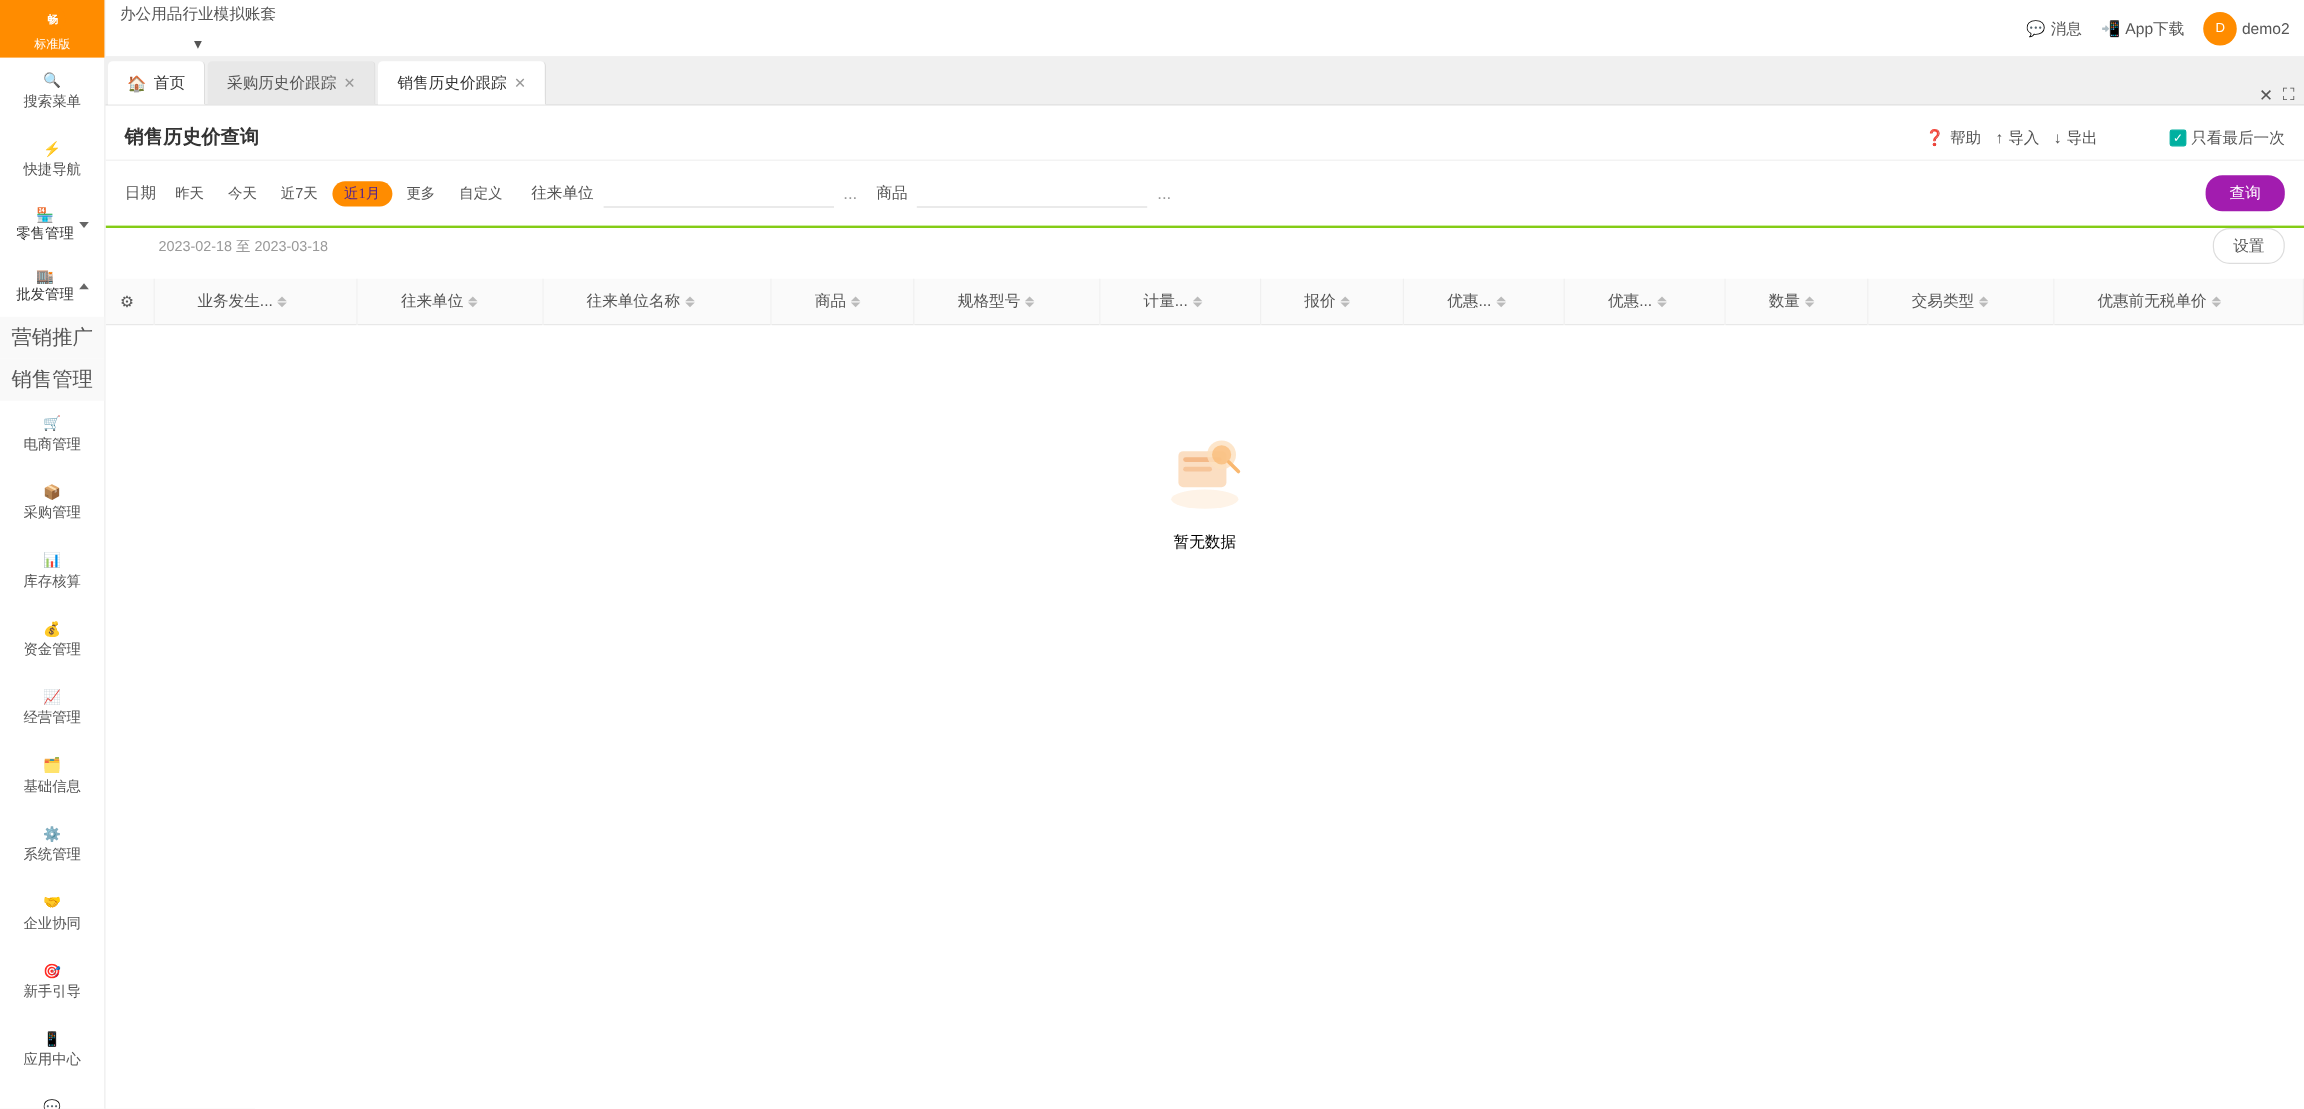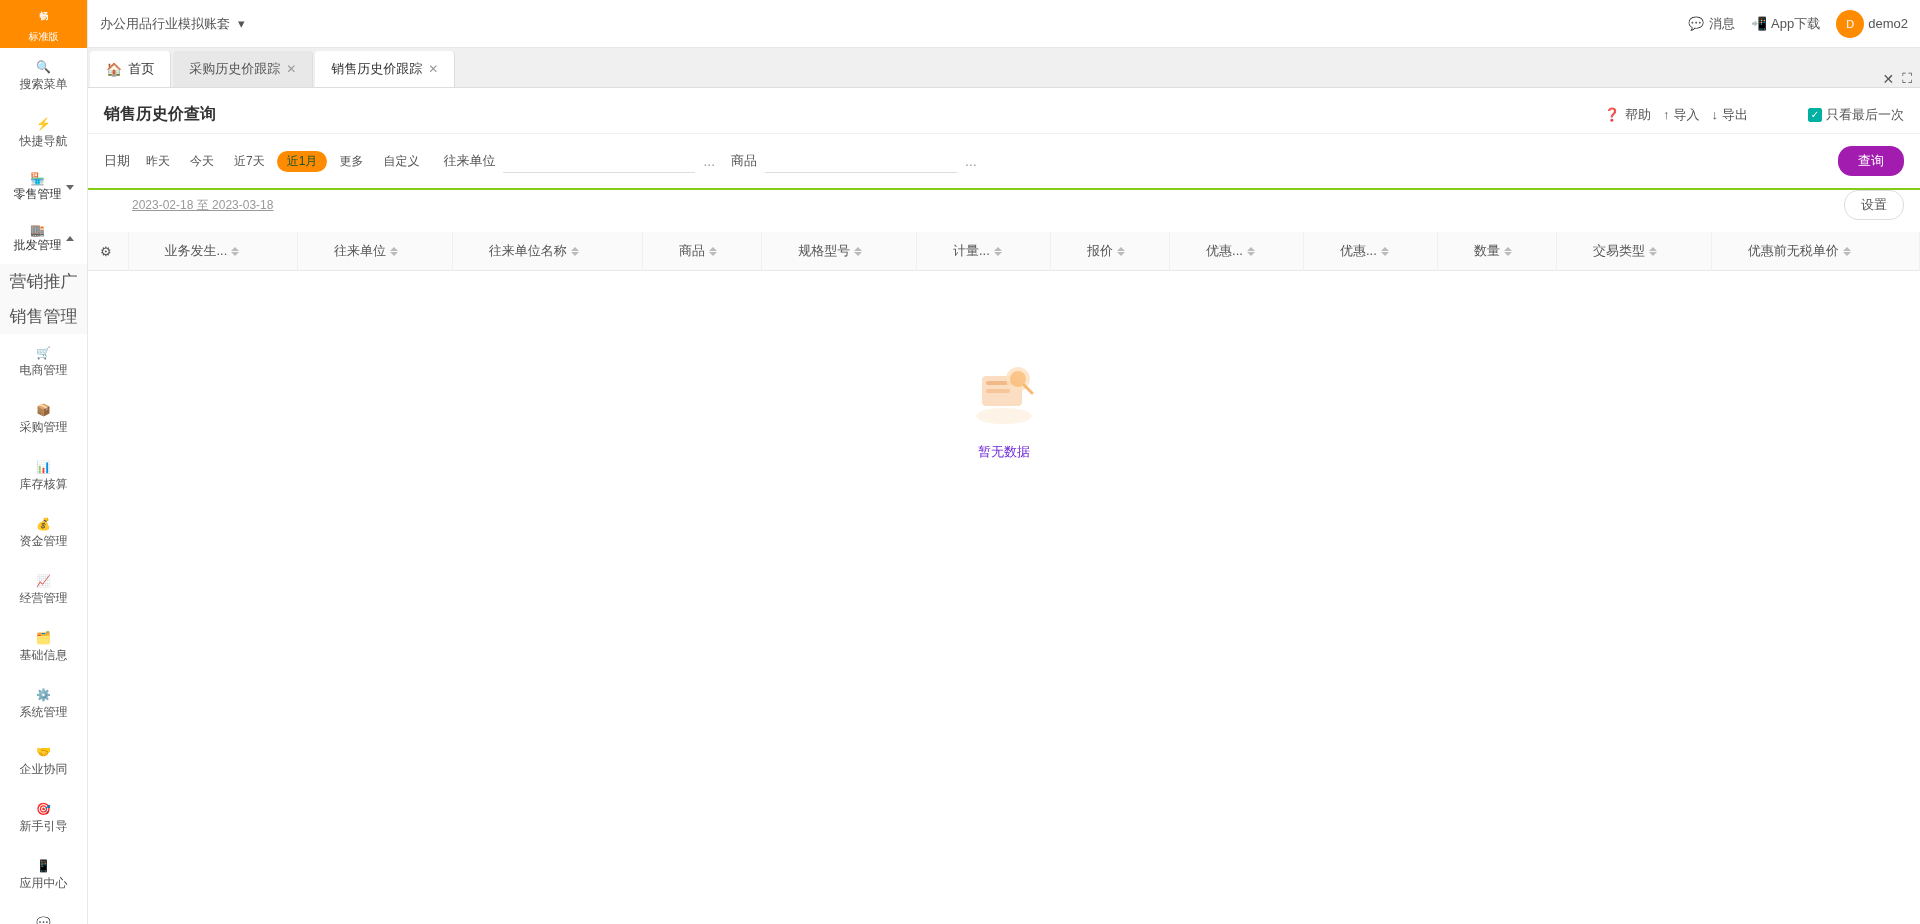--- a/index.html
+++ b/index.html
@@ -15,21 +15,21 @@
     .sidebar-section-header { display: flex; align-items: center; justify-content: center; gap: 2px; font-size: 12px; color: #333; padding: 10px 4px; cursor: pointer; }
     .sidebar-sub { padding: 6px 4px; text-align: center; font-size: 17px; color: #555; cursor: pointer; background: #f9f9f9; }
     .arrow-down { display: inline-block; width: 0; height: 0; border-left: 4px solid transparent; border-right: 4px solid transparent; border-top: 5px solid #666; margin-left: 2px; vertical-align: middle; }
     .arrow-up { display: inline-block; width: 0; height: 0; border-left: 4px solid transparent; border-right: 4px solid transparent; border-bottom: 5px solid #666; margin-left: 2px; vertical-align: middle; }
 
     
     .main { flex: 1; display: flex; flex-direction: column; height: 924px; }
 
     
     .topbar { height: 48px; background: #fff; border-bottom: 1px solid #e8e8e8; display: flex; align-items: center; padding: 0 12px; justify-content: space-between; }
-    .topbar-left { display: flex; align-items: center; gap: 8px; }
+    .topbar-left { display: flex; align-items: center; gap: 8px; flex-direction: column; }
     .topbar-title { font-size: 13px; color: #555; }
     .topbar-dropdown { font-size: 13px; color: #555; cursor: pointer; }
     .topbar-right { display: flex; align-items: center; gap: 16px; }
     .topbar-action { display: flex; align-items: center; gap: 4px; font-size: 13px; color: #555; cursor: pointer; }
     .avatar { width: 28px; height: 28px; border-radius: 50%; background: #ff8c00; display: flex; align-items: center; justify-content: center; color: #fff; font-size: 11px; }
 
     
     .tabbar { height: 40px; background: #f0f0f0; display: flex; align-items: flex-end; padding: 0 0 0 0; border-bottom: 1px solid #ddd; }
     .tab { height: 36px; padding: 0 16px; display: flex; align-items: center; gap: 6px; font-size: 13px; cursor: pointer; border-right: 1px solid #ddd; background: #e8e8e8; color: #555; border-radius: 4px 4px 0 0; margin-left: 2px; }
     .tab.home { background: #fff; color: #333; }
@@ -49,21 +49,21 @@
     .checkbox-label { display: flex; align-items: center; gap: 4px; font-size: 13px; color: #555; cursor: pointer; padding-left: 48px; }
     .checkbox-checked { width: 14px; height: 14px; background: #00b0a0; border: 1px solid #00b0a0; border-radius: 2px; display: flex; align-items: center; justify-content: center; }
     .checkbox-checked::after { content: '✓'; color: #fff; font-size: 10px; }
 
     
     .filter-bar { padding: 12px 16px; display: flex; align-items: center; gap: 16px; border-bottom: 2px solid #84cc16; flex-wrap: wrap; }
     .filter-group { display: flex; align-items: center; gap: 8px; }
     .filter-label { font-size: 13px; color: #555; white-space: nowrap; }
     .filter-date-options { display: flex; align-items: center; gap: 4px; }
     .date-option { padding: 2px 8px; font-size: 12px; cursor: pointer; color: #555; border-radius: 3px; }
-    .date-option.active { background: #ff8c00; color: #14532d; border-radius: 12px; padding: 2px 10px; }
+    .date-option.active { background: #ff8c00; color: #4c1d95; border-radius: 12px; padding: 2px 10px; font-family: Liberation Serif, serif; }
     .date-range { font-size: 12px; color: #999; }
     .filter-input { border: none; border-bottom: 1px solid #ddd; padding: 4px 8px; font-size: 13px; color: #333; outline: none; min-width: 200px; background: transparent; }
     .filter-dots { color: #999; font-size: 14px; cursor: pointer; }
     .query-btn { background: #a21caf; color: #fff; border: none; padding: 6px 20px; font-size: 13px; border-radius: 14px; cursor: pointer; }
     .settings-btn { background: #fff; color: #555; border: 1px solid #ddd; padding: 5px 16px; font-size: 13px; border-radius: 14px; cursor: pointer; font-family: Liberation Serif, serif; }
 
     
     .table-container { flex: 1; overflow: auto; padding: 0 0; }
     .data-table { width: 100%; border-collapse: collapse; font-size: 13px; }
     .data-table thead tr { background: #fafafa; border-bottom: 1px solid #e8e8e8; }
@@ -71,21 +71,21 @@
     .th-content { display: flex; align-items: center; gap: 4px; margin-left: 24px; }
     .sort-icons { display: flex; flex-direction: column; gap: 1px; }
     .sort-up, .sort-down { width: 0; height: 0; border-left: 4px solid transparent; border-right: 4px solid transparent; }
     .sort-up { border-bottom: 4px solid #bbb; }
     .sort-down { border-top: 4px solid #bbb; }
     .settings-col { width: 40px; text-align: center; }
 
     
     .empty-state { display: flex; flex-direction: column; align-items: center; justify-content: center; padding: 80px 0; }
     .empty-icon { width: 80px; height: 80px; position: relative; margin-bottom: 12px; }
-    .empty-text { color: #6d28d9; font-size: 13px; }
+    .empty-text { color: #000000; font-size: 13px; }
 
     
     .filter-row2 { display: flex; align-items: center; gap: 16px; padding: 0 16px 12px; }
   </style>
 </head>
 <body>
 
 <div class="sidebar">
   <div class="sidebar-logo">
     <svg class="logo-icon" viewBox="0 0 32 32">
@@ -266,21 +266,21 @@
         <input class="filter-input" type="text" style="min-width: 180px;">
         <span class="filter-dots">...</span>
       </div>
 
       <div style="margin-left:auto; display:flex; gap:8px; align-items:center;">
         <button class="query-btn">查询</button>
       </div>
     </div>
 
     <div class="filter-row2">
-      <span class="date-range" style="margin-left:28px;text-decoration:underline;">2023-02-18 至 2023-03-18</span>
+      <span class="date-range" style="margin-left:28px;">2023-02-18 至 2023-03-18</span>
       <div style="margin-left:auto;">
         <button class="settings-btn">设置</button>
       </div>
     </div>
 
     <div class="table-container">
       <table class="data-table">
         <thead>
           <tr>
             <th class="settings-col">

